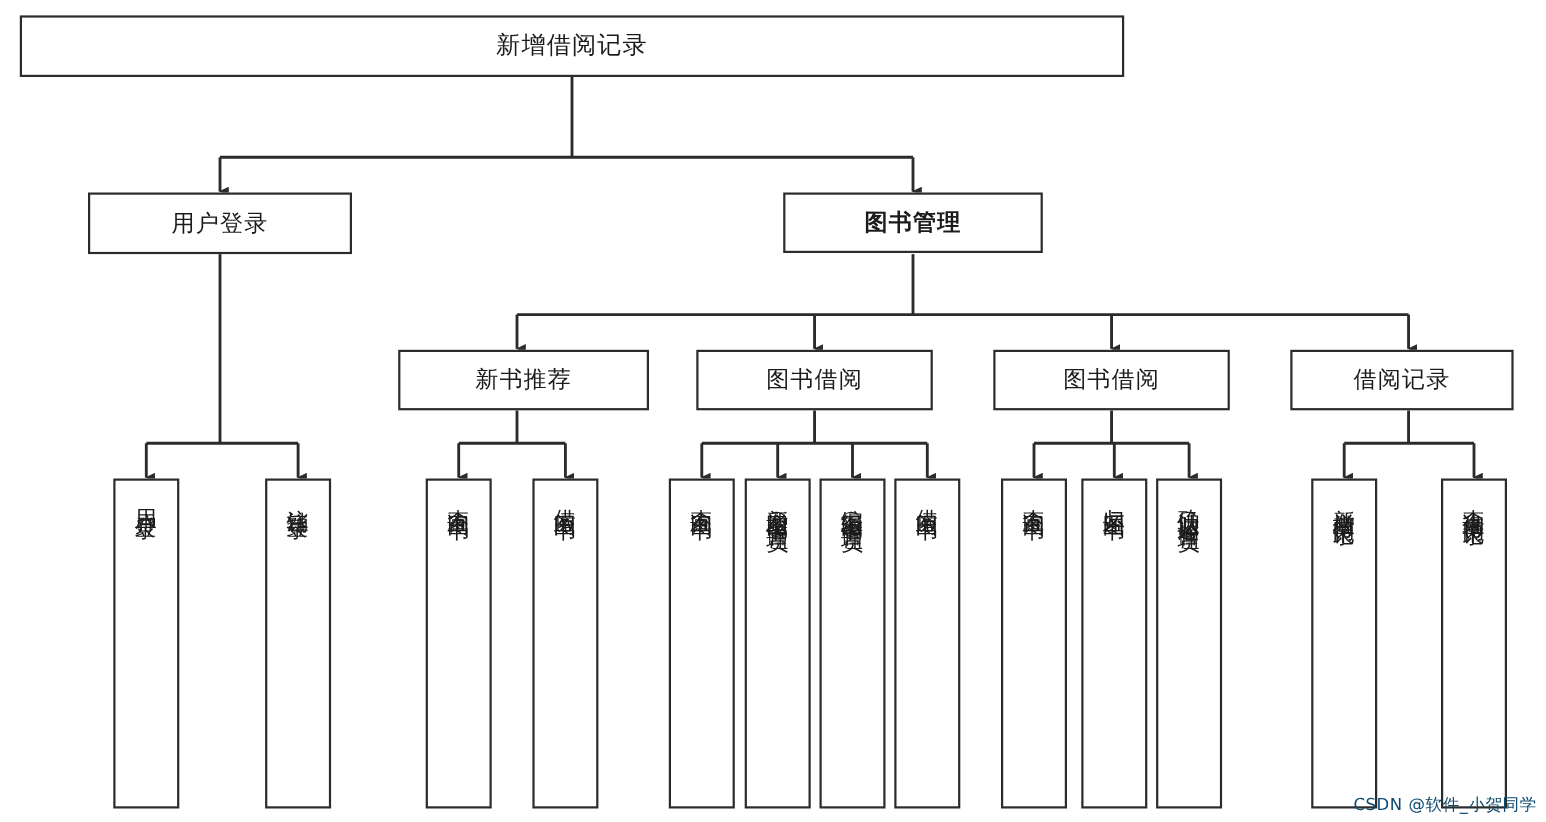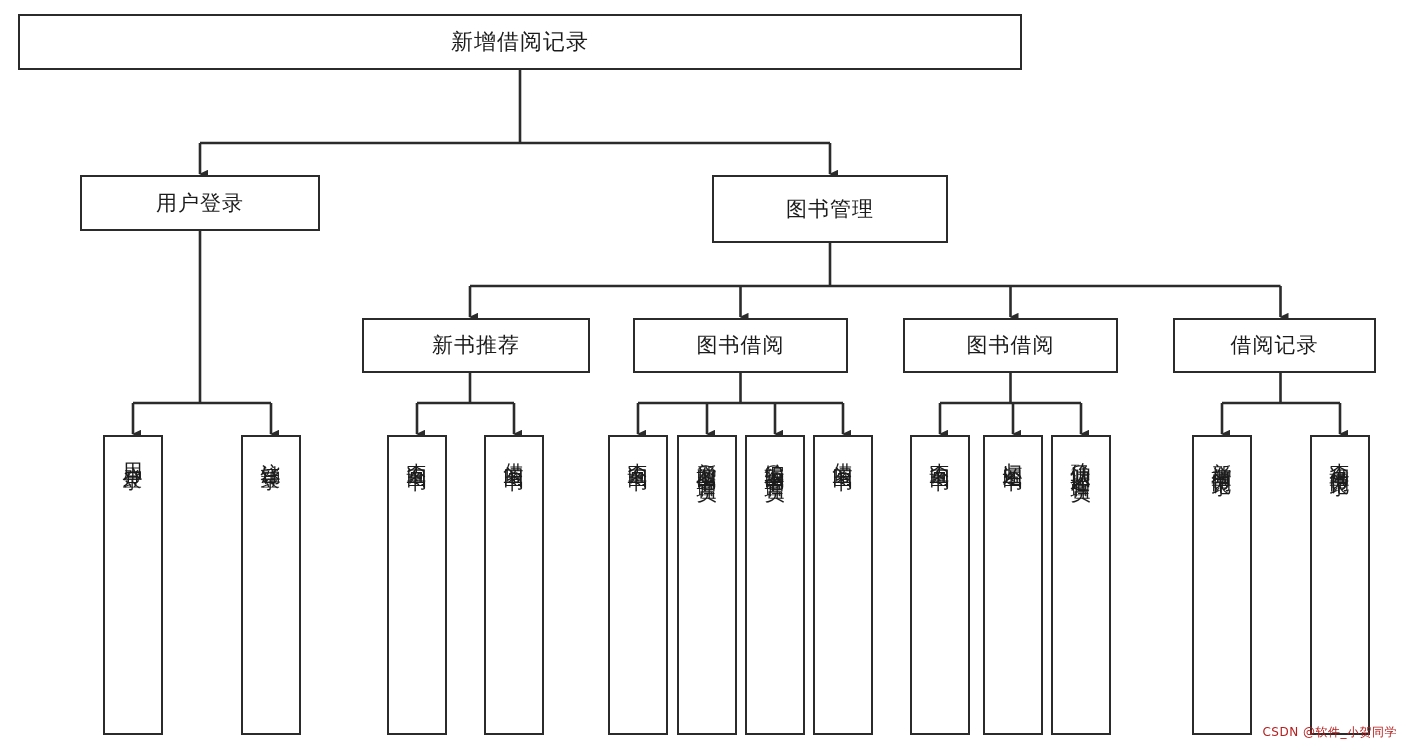--- a/index.html
+++ b/index.html
@@ -53,22 +53,22 @@
   }
   .node-box.vertical {
     align-items: flex-start;
     justify-content: center;
     padding-top: 10px;
   }
   #watermark {
     position: absolute;
     right: 8px;
     bottom: 6px;
-    font-size: 12px;
-    color: #b91c1c;
+    font-size: 15px;
+    color: #0c4a6e;
     white-space: nowrap;
     letter-spacing: 0.5px;
     pointer-events: none;
   }
 </style>
 </head>
 <body>
 
 <div id="canvas">
 
@@ -115,21 +115,21 @@
       </g>
   </svg>
 
   <div id="nodes-layer">
       <div class="node-box root" style="left: 18px; top: 14px; width: 1004px; height: 56px;">
         <span class="node-label">新增借阅记录</span>
       </div>
       <div class="node-box" style="left: 80px; top: 175px; width: 240px; height: 56px;">
         <span class="node-label">用户登录</span>
       </div>
-      <div class="node-box" style="left: 712px; top: 175px; width: 236px; height: 68px;">
+      <div class="node-box" style="left: 712px; top: 175px; width: 236px; height: 55px; font-weight: bold;">
         <span class="node-label">图书管理</span>
       </div>
       <div class="node-box" style="left: 362px; top: 318px; width: 228px; height: 55px;">
         <span class="node-label">新书推荐</span>
       </div>
       <div class="node-box" style="left: 633px; top: 318px; width: 215px; height: 55px;">
         <span class="node-label">图书借阅</span>
       </div>
       <div class="node-box" style="left: 903px; top: 318px; width: 215px; height: 55px;">
         <span class="node-label">图书借阅</span>

